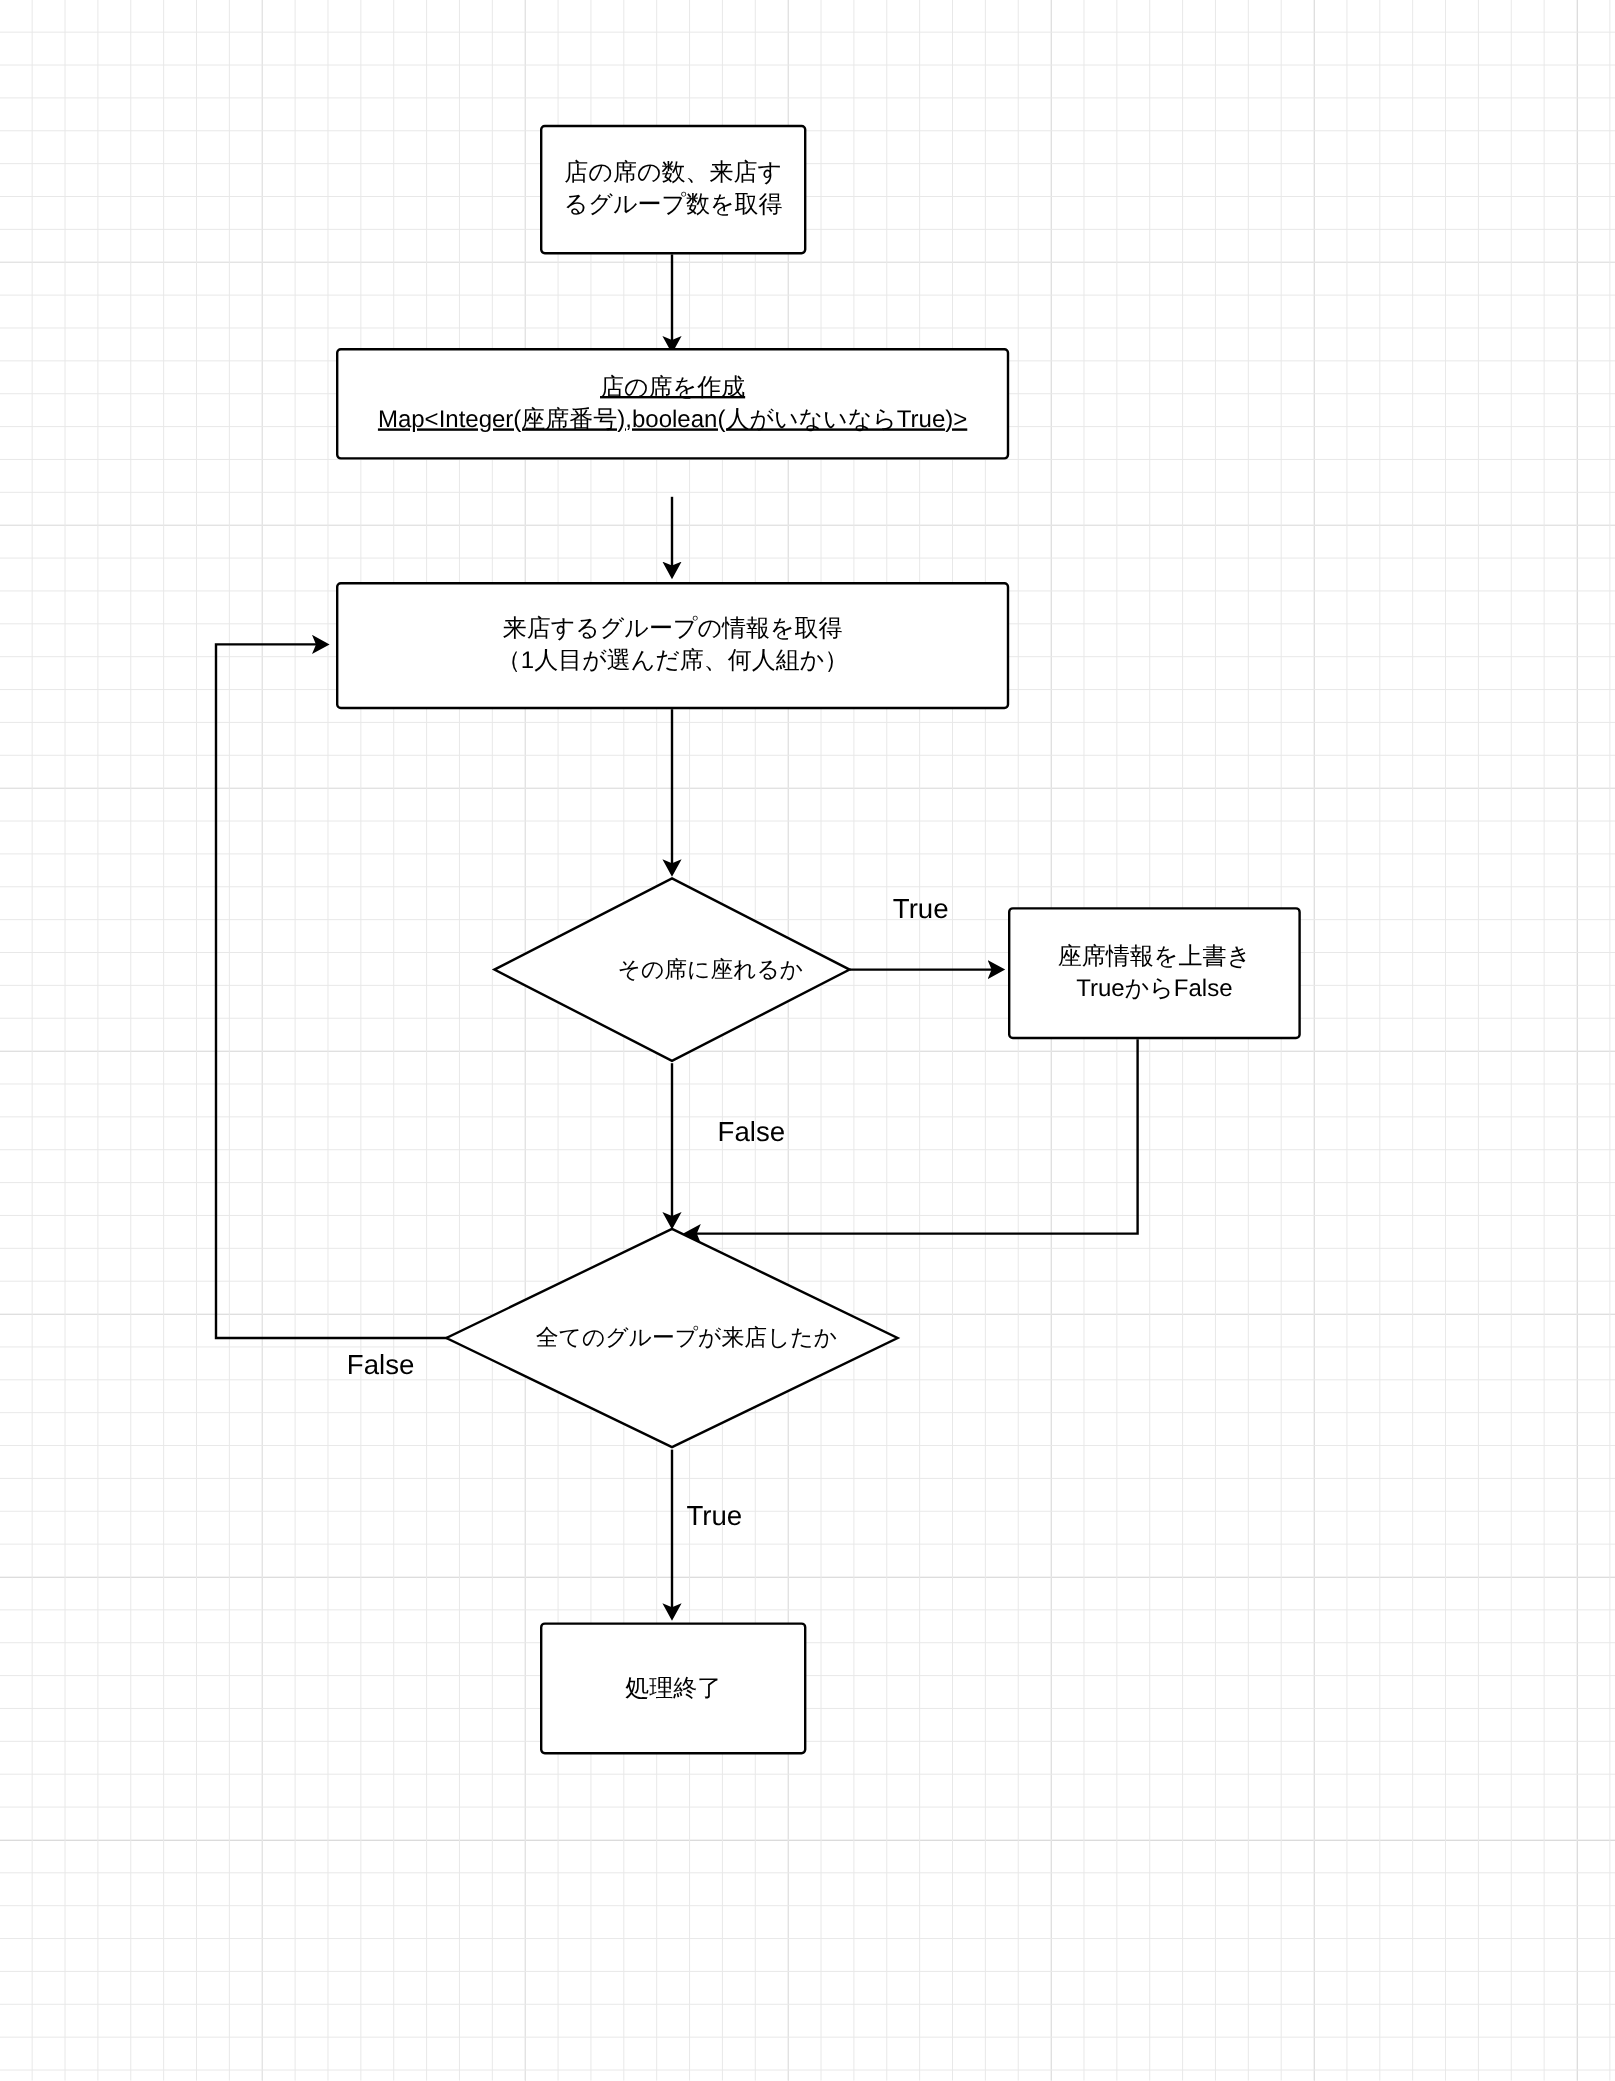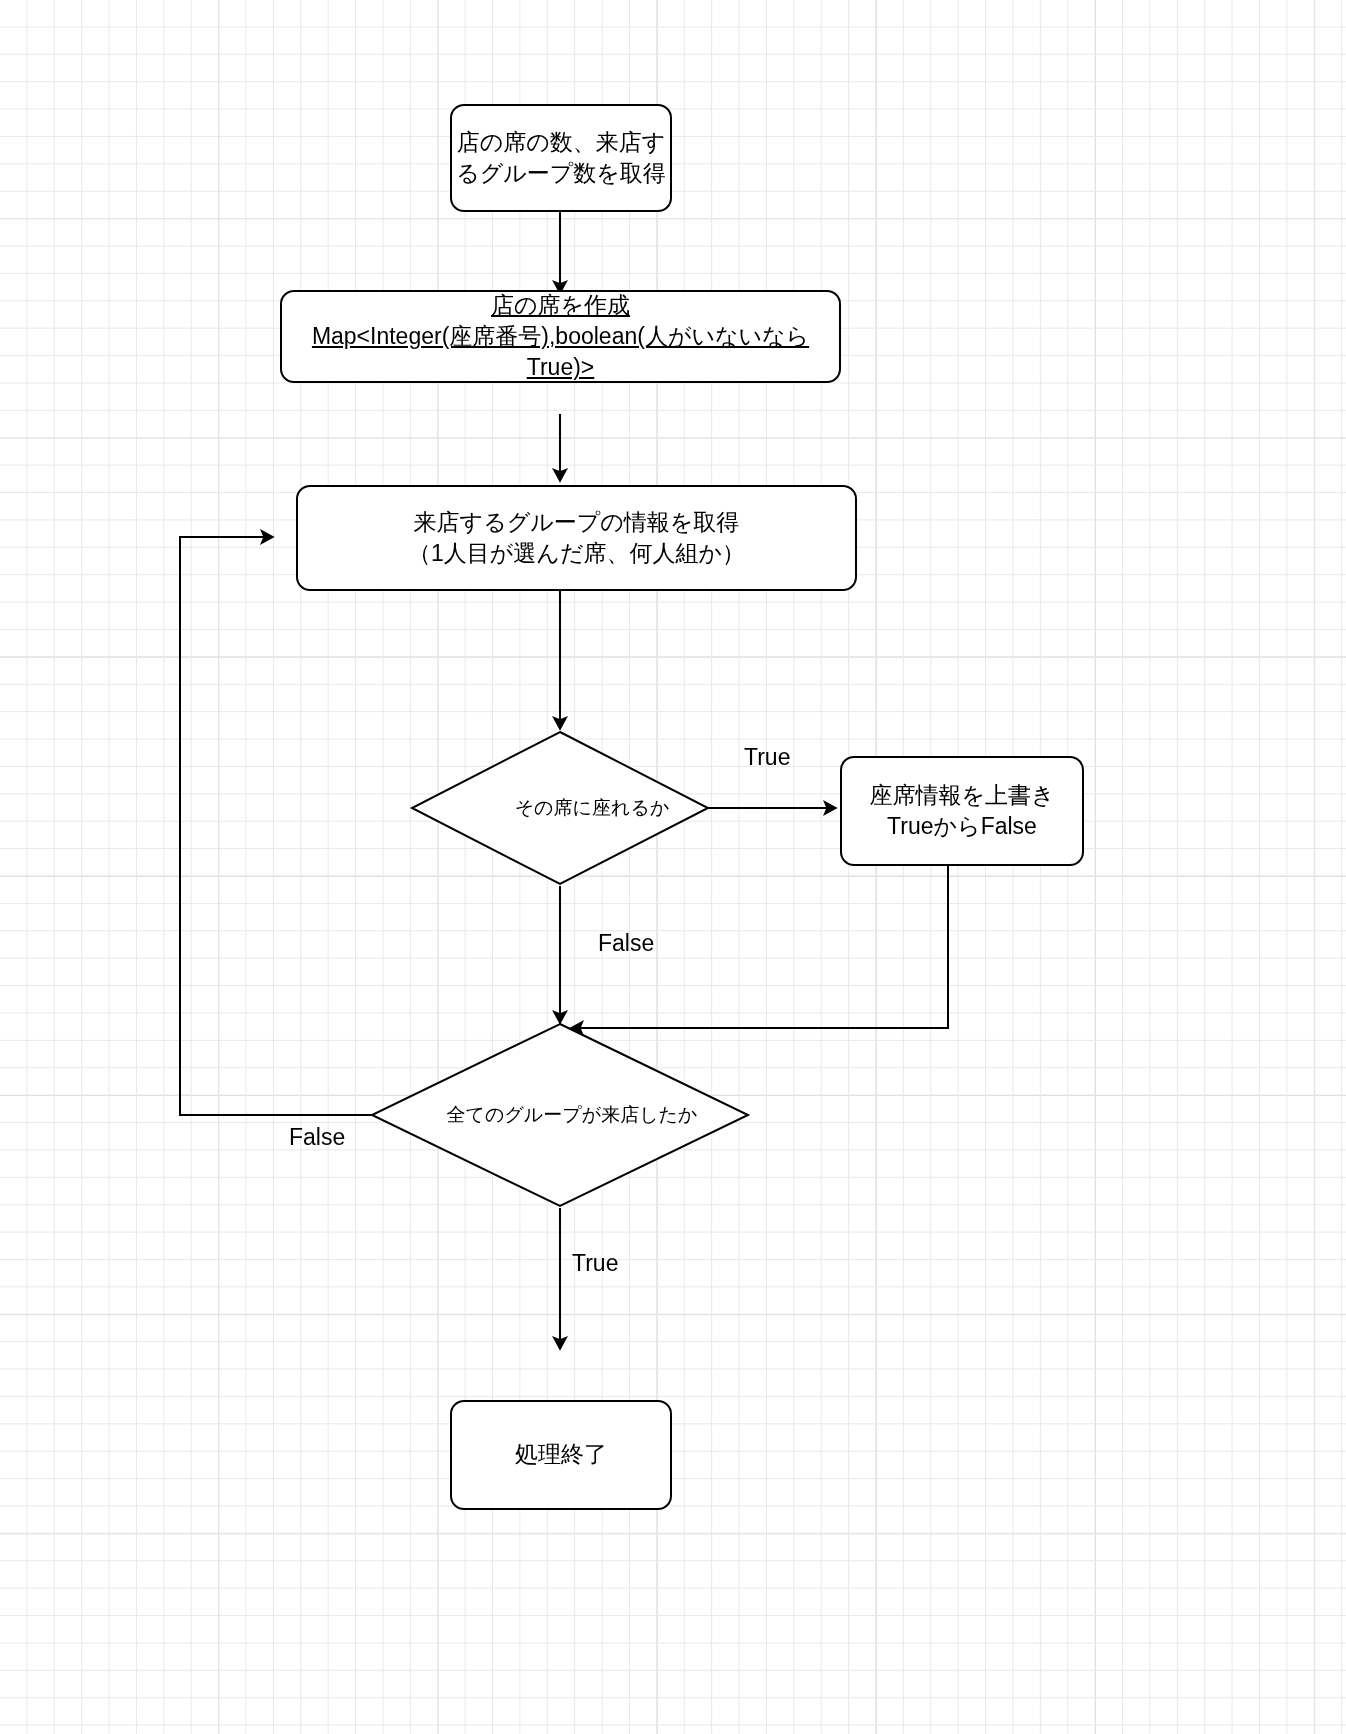--- a/index.html
+++ b/index.html
@@ -39,22 +39,22 @@
     align-items: center;
     justify-content: center;
     text-align: center;
     color: #000000;
     line-height: 1.35;
     white-space: pre-line;
   }
   .process {
     background: #ffffff;
     border: 2px solid #000000;
-    border-radius: 14px;
-    font-size: 23px;
+    border-radius: 4px;
+    font-size: 20px;
   }
   .edge-label {
     position: absolute;
     color: #000000;
     font-size: 23px;
     background: transparent;
     white-space: nowrap;
   }
   .diamond-text {
     position: absolute;
@@ -101,31 +101,31 @@
 
     <polygon points="560,1024 748,1115 560,1206 372,1115" fill="#ffffff" stroke="#000000" stroke-width="2"></polygon>
   </svg>
 
   <div class="node process" style="left:450px; top:104px; width:222px; height:108px;">店の席の数、来店す
 るグループ数を取得</div>
 
   <div class="node process" style="left:280px; top:290px; width:561px; height:93px;text-decoration:underline;">店の席を作成
 Map&lt;Integer(座席番号),boolean(人がいないならTrue)&gt;</div>
 
-  <div class="node process" style="left:280px; top:485px; width:561px; height:106px;margin-left:16px;">来店するグループの情報を取得
+  <div class="node process" style="left:280px; top:485px; width:561px; height:106px;">来店するグループの情報を取得
 （1人目が選んだ席、何人組か）</div>
 
   <div class="diamond-text" style="left:412px; top:788px; width:296px; height:40px;">その席に座れるか</div>
 
   <div class="node process" style="left:840px; top:756px; width:244px; height:110px;">座席情報を上書き
 TrueからFalse</div>
 
   <div class="diamond-text" style="left:352px; top:1095px; width:376px; height:40px;">全てのグループが来店したか</div>
 
-  <div class="node process" style="left:450px; top:1400px; width:222px; height:110px;">処理終了</div>
+  <div class="node process" style="left:450px; top:1352px; width:222px; height:110px;">処理終了</div>
 
   <div class="edge-label" style="left:744px; top:744px;">True</div>
 
   <div class="edge-label" style="left:598px; top:930px;">False</div>
 
   <div class="edge-label" style="left:289px; top:1124px;">False</div>
 
   <div class="edge-label" style="left:572px; top:1250px;">True</div>
 
 </div>

